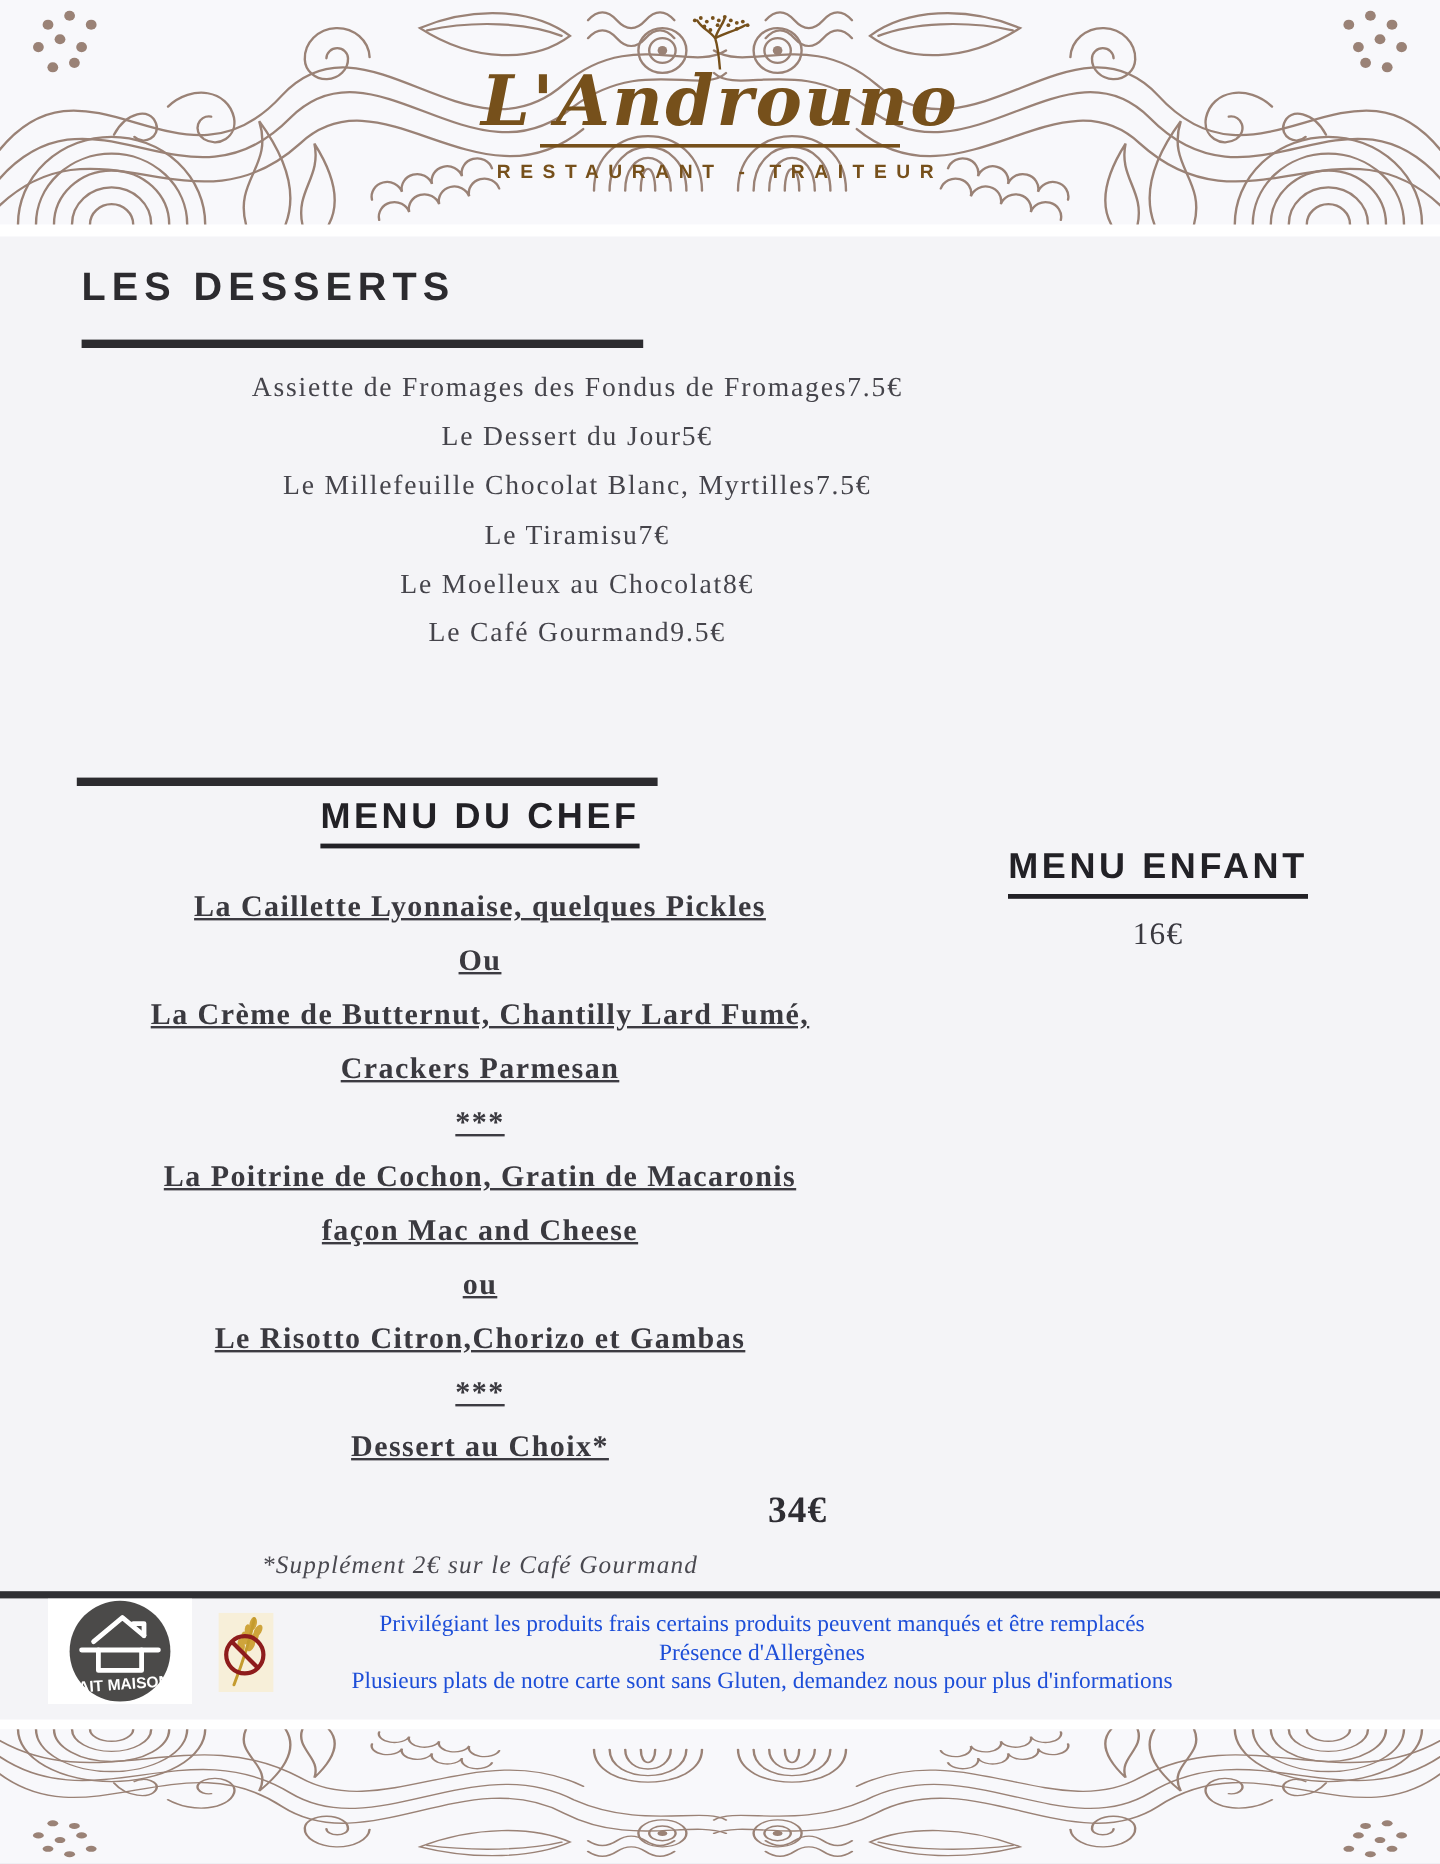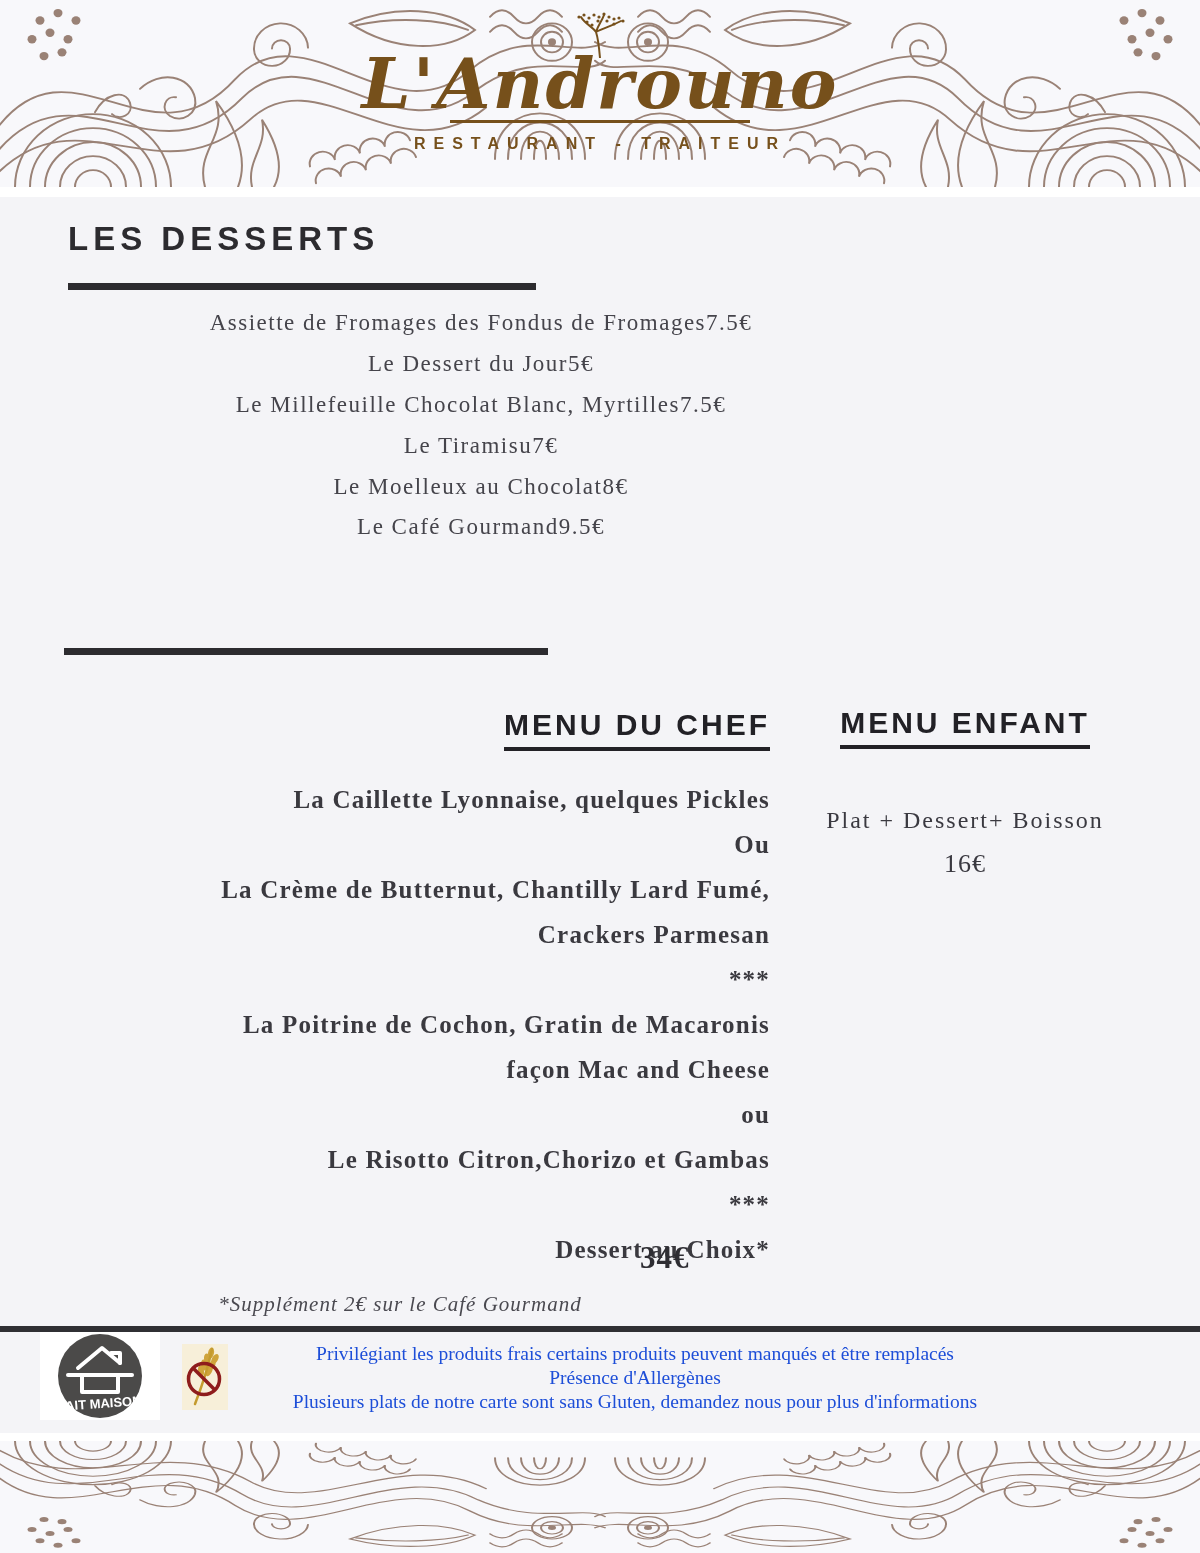--- a/index.html
+++ b/index.html
@@ -14,21 +14,21 @@
   .band{ position:absolute; left:0; width:100%; background:#f8f8fb; }
   .band-top{ top:0; height:197px; border-bottom:10px solid #ffffff; }
   .band-bottom{ top:1433px; height:120px; border-top:8px solid #ffffff; }
   .band svg{ display:block; width:100%; height:100%; }
 
   
   .brand{ position:absolute; top:12px; left:0; width:100%; text-align:center; }
   .brand-tree{ display:block; margin:0 auto -6px auto; }
   .brand-name{
     font-family:"DejaVu Serif","Liberation Serif",serif;
-    font-style:italic; font-weight:bold; font-size:70px; line-height:64px;
+    font-style:italic; font-weight:bold; font-size:58px; line-height:64px;
     color:#76501b; letter-spacing:2px;
   }
   .brand-rule{ width:300px; height:3px; background:#76501b; margin:4px auto 12px auto; }
   .brand-sub{
     font-family:"Liberation Sans","DejaVu Sans",sans-serif;
     font-size:16px; font-weight:bold; letter-spacing:8px; color:#76501b;
   }
 
   
   .sec-title{
@@ -43,21 +43,21 @@
 
   
   .dessert-list{ position:absolute; left:68px; top:303px; width:826px; }
   .item-row{
     display:flex; justify-content:center; align-items:center;
     height:40.8px; font-size:23px; letter-spacing:1.5px; color:#45444b;
   }
   .item-price{ white-space:nowrap; }
 
   
-  .chef{ position:absolute; left:30px; top:708px; width:740px; text-align:right; }
+  .chef{ position:absolute; left:30px; top:664px; width:740px; text-align:center;text-decoration:underline; }
   .menu-h{
     display:inline-block; font-family:"Liberation Sans","DejaVu Sans",sans-serif;
     font-weight:800; font-size:30px; letter-spacing:3px; color:#222126;
     border-bottom:4px solid #222126; padding-bottom:5px;
   }
   .chef-lines{ margin-top:26px; }
   .chef-line{
     line-height:45px; font-weight:bold; font-size:25px; letter-spacing:1.2px; color:#3a393f;
   }
   .chef-price{
@@ -230,21 +230,20 @@
         <div class="chef-line">***</div>
 
         <div class="chef-line">Dessert au Choix*</div>
       </div>
   </section>
   <div class="chef-price">34€</div>
   <div class="chef-note">*Supplément 2€ sur le Café Gourmand</div>
 
   <aside class="enfant">
     <h3 class="menu-h">MENU ENFANT</h3>
-    <div class="enfant-desc">Plat + Dessert+ Boisson</div>
     <div class="enfant-price">16€</div>
   </aside>
 
   <div class="separator"></div>
 
   <div class="fait-maison">
     <svg viewBox="0 0 120 88" width="120" height="88">
       <rect width="120" height="88" fill="#ffffff"></rect>
       <circle cx="60" cy="44" r="42" fill="#4b4a49"></circle>
       <g stroke="#ffffff" stroke-width="4" fill="none" stroke-linecap="round" stroke-linejoin="round">

